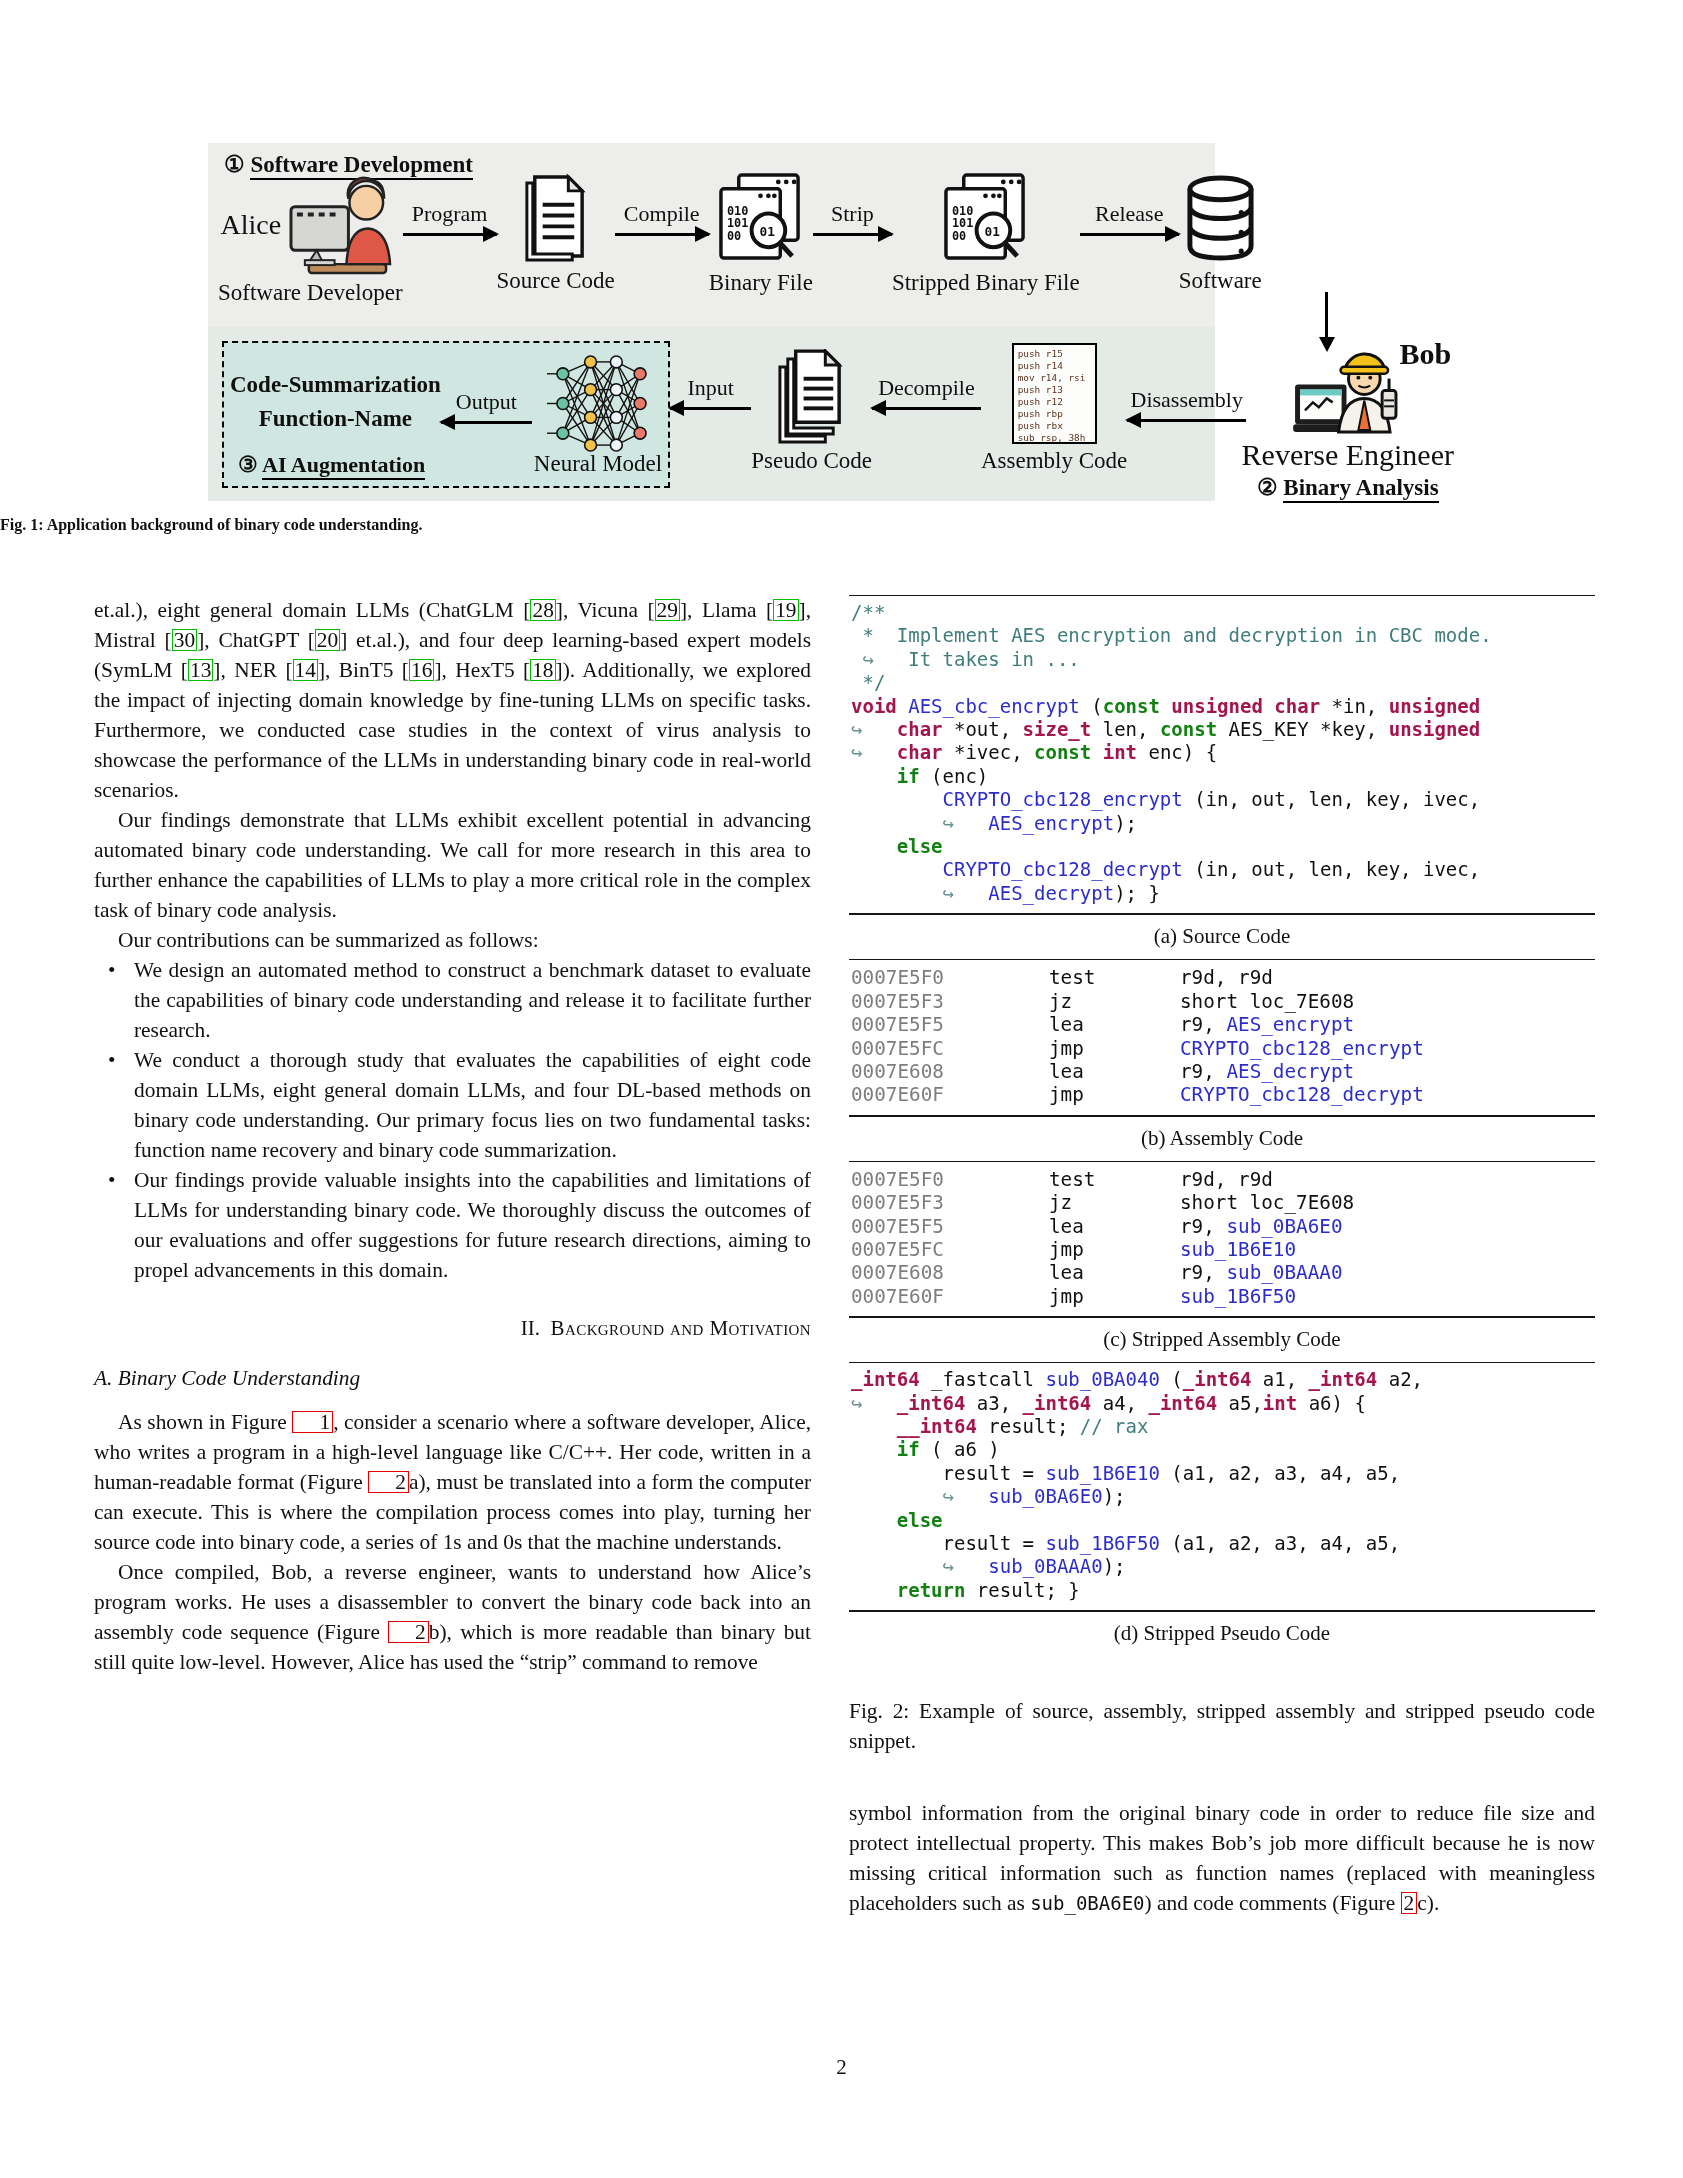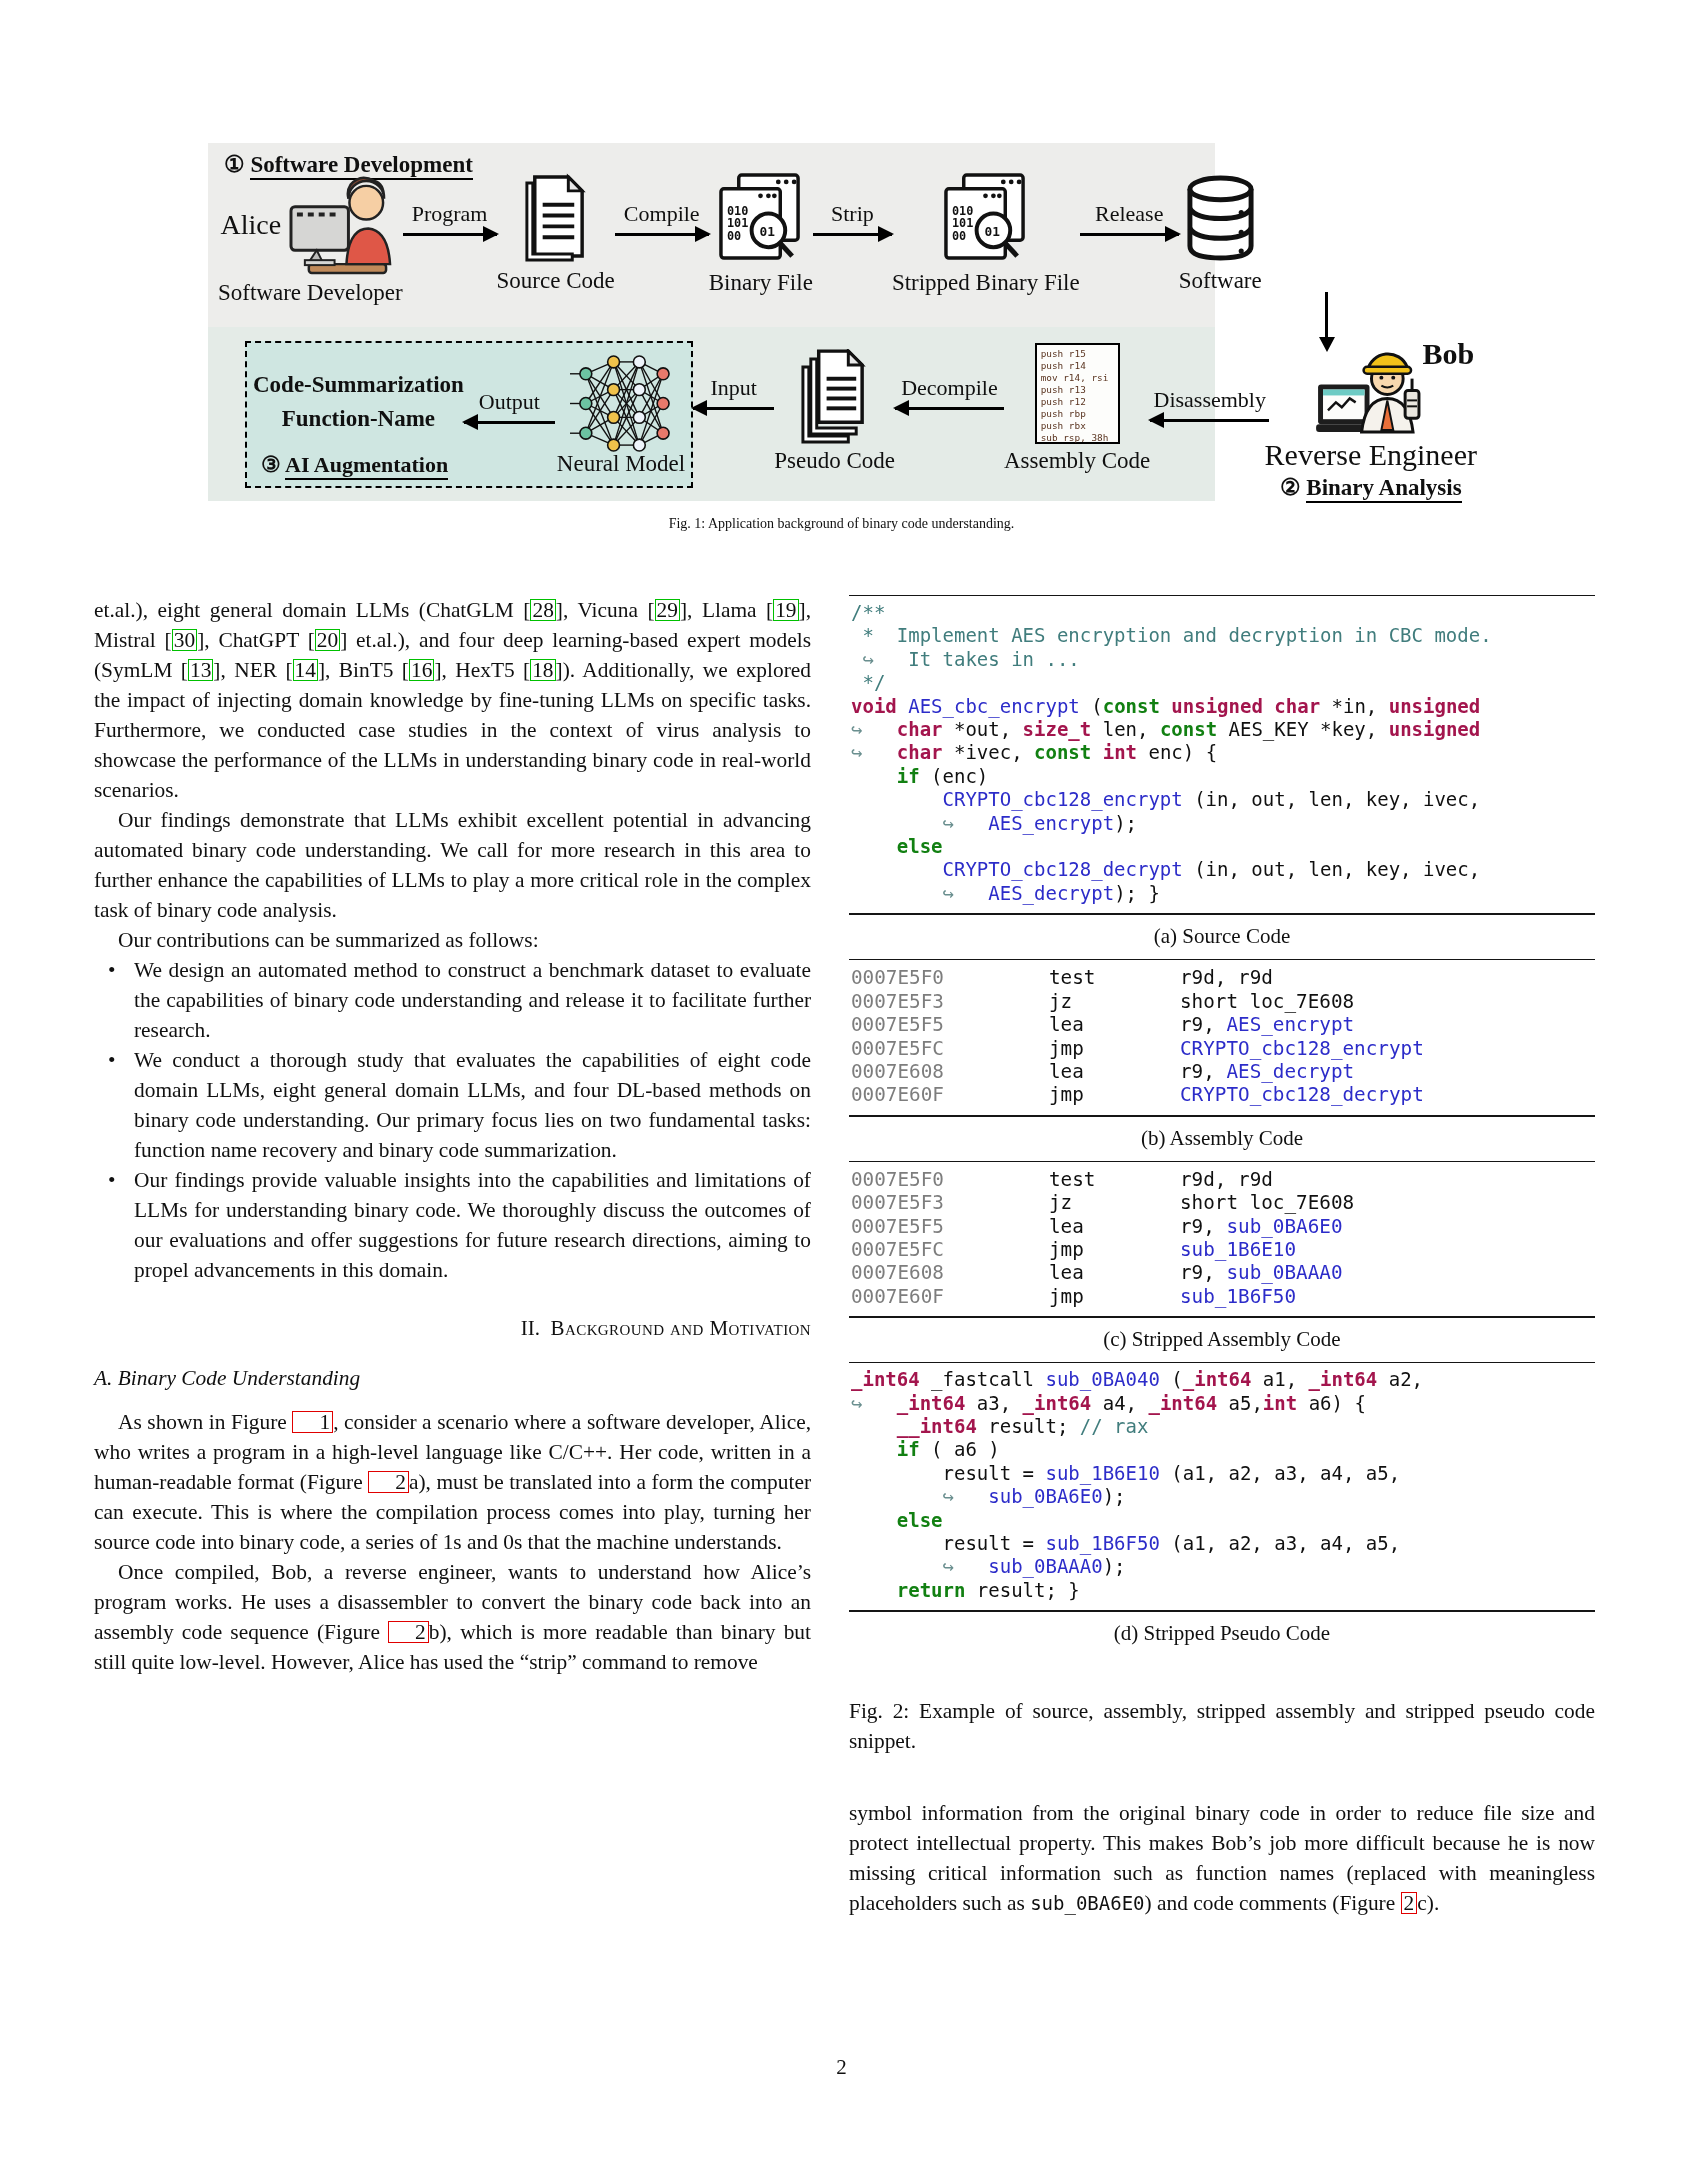--- a/index.html
+++ b/index.html
@@ -26,36 +26,36 @@
                   border-top:8.4px solid transparent;border-bottom:8.4px solid transparent;}
   .shaft.l::before{content:"";position:absolute;left:-2px;top:-7px;border-right:16px solid #000;
                   border-top:8.4px solid transparent;border-bottom:8.4px solid transparent;}
   .w95{width:94px;} .w80{width:79px;} .w100{width:99px;}
   .down-arrow{position:absolute;left:1117px;top:149px;height:46px;width:0;border-left:3px solid #000;z-index:5;}
   .down-arrow::after{content:"";position:absolute;left:-9.4px;bottom:-14px;border-top:15px solid #000;
                   border-left:8px solid transparent;border-right:8px solid transparent;}
   .bottom-row{position:absolute;left:0;top:14px;width:100%;display:flex;align-items:flex-start;
               justify-content:space-between;padding:0 14px;box-sizing:border-box;}
   .ai-box{position:relative;background:#cfe6e1;border:2.5px dashed #000;width:500px;height:147px;
-          display:flex;align-items:center;padding:0 6px;box-sizing:border-box;margin-left:23px;}
+          display:flex;align-items:center;padding:0 6px;box-sizing:border-box;}
   .ai-tasks{display:flex;flex-direction:column;align-items:center;margin-top:-26px;}
   .ai-task{font-size:23px;font-weight:bold;white-space:nowrap;line-height:34px;}
   .ai-tag{position:absolute;left:14px;bottom:8px;font-size:22px;font-weight:bold;white-space:nowrap;}
   .ai-tag .ul-label{border-bottom:2.5px solid #000;padding-bottom:1px;}
   .nn-group{display:flex;flex-direction:column;align-items:center;margin-left:2px;}
   .nn-caption{font-size:23px;margin-top:-4px;white-space:nowrap;}
   .asm-mini{width:85px;height:101px;border:2.5px solid #000;background:#fdfdfb;
             font-family:"DejaVu Sans Mono",monospace;font-size:9.4px;line-height:12px;
             padding:3px 0 0 4px;box-sizing:border-box;color:#5a3420;white-space:pre;}
   .bob-group{position:relative;width:203px;display:flex;flex-direction:column;align-items:center;}
   .bob-name{position:absolute;right:-2px;top:-8px;font-size:30px;font-weight:bold;}
   .bob-role{font-size:30px;margin-top:2px;white-space:nowrap;}
   .bob-tag{font-size:23px;font-weight:bold;margin-top:2px;white-space:nowrap;}
   .bob-tag .ul-label{border-bottom:2.5px solid #000;padding-bottom:1px;}
-  .fig1-caption{position:absolute;left:0;top:516px;width:1683px;text-align:center;font-size:14px;}
+  .fig1-caption{position:absolute;left:0;top:516px;width:1683px;font-size:16px;font-weight:bold;}
 
   
   .col{position:absolute;top:595px;font-size:21.4px;line-height:30px;text-align:justify;}
   .col-left{left:94px;width:717px;}
   .col-right{left:849px;width:746px;}
   .para{margin:0;}
   .para.indent{text-indent:24px;}
   .cite-box{display:inline-block;border:1.8px solid #00c000;padding:0 1px;line-height:20px;}
   .figref-box{display:inline-block;border:1.8px solid #e00000;padding:0 2px;line-height:20px;}
   .inline-mono{font-family:"DejaVu Sans Mono",monospace;font-size:19px;}

